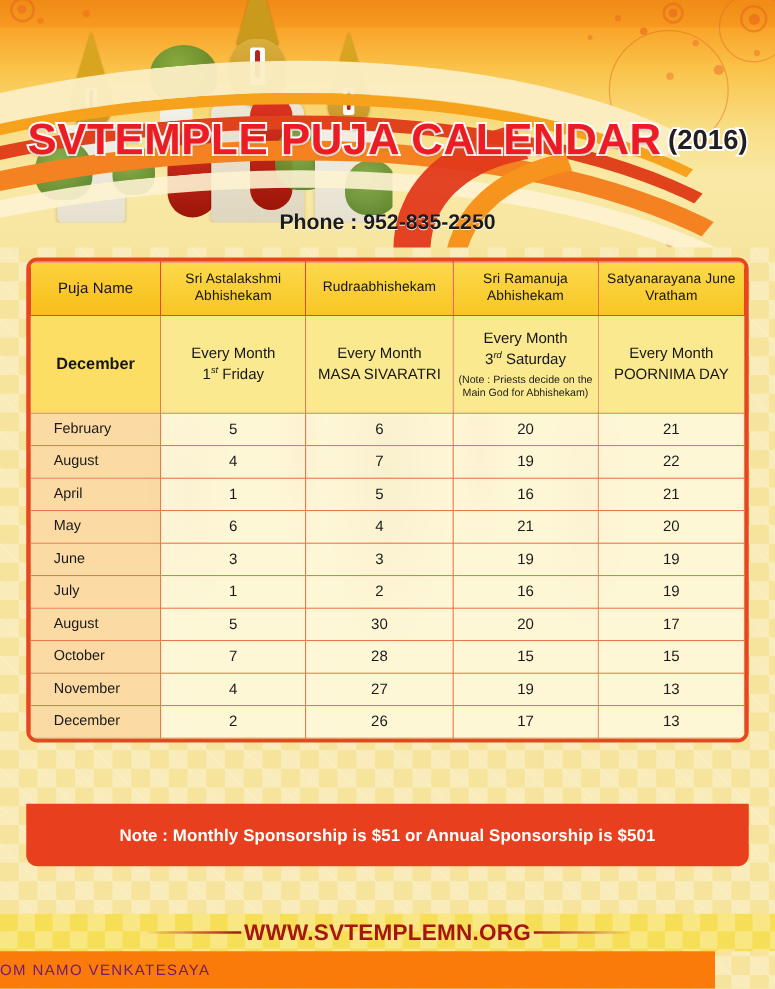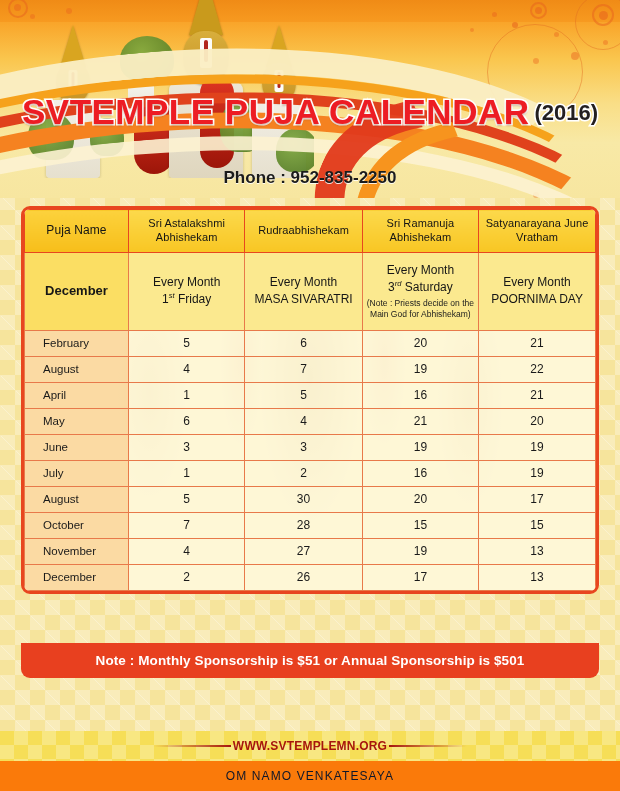--- a/index.html
+++ b/index.html
@@ -176,21 +176,21 @@
   tbody.months td.month {
     background: rgba(250,211,150,.80);
     text-align:left; padding-left:18px; font-size:11.5px;
   }
 
   .colw1 { width:105px; }
   .colw  { width:118px; }
 
   
   .notebar {
-    position:absolute; left:21px; width:578px; height:35px;
+    position:absolute; left:21px; width:578px; height:50px;
     background:#E8401F;
     border-radius:0 0 9px 9px;
     display:flex; align-items:center; justify-content:center;
     color:#FFFFFF; font-size:13.5px; font-weight:bold; letter-spacing:.1px;
   }
 
   
   .urlband {
     position:absolute; left:0; width:620px; height:30px;
     background-color:#F6DE57;
@@ -199,27 +199,27 @@
       linear-gradient(45deg, rgba(255,255,255,.26) 25%, transparent 25%, transparent 75%, rgba(255,255,255,.26) 75%);
     background-size: 28px 28px; background-position:0 0,14px 14px;
     display:flex; align-items:center; justify-content:center; gap:0;
   }
   .urlband .dash {
     width:78px; height:2px;
   }
   .urlband .dash.l { background: linear-gradient(90deg, rgba(166,22,14,0), #A6160E); }
   .urlband .dash.r { background: linear-gradient(90deg, #A6160E, rgba(166,22,14,0)); }
   .urlband .url {
-    color:#A6160E; font-size:12px; font-weight:bold; letter-spacing:.2px; padding:0 2px;
+    color:#A6160E; font-size:18px; font-weight:bold; letter-spacing:.2px; padding:0 2px;
   }
   .ombar {
-    position:absolute; left:0; width:620px; height:30px;
+    position:absolute; left:0; width:572px; height:30px;
     background:#FA7A0A;
-    display:flex; align-items:center; justify-content:center;
-    color:#0f172a; font-size:12px; letter-spacing:1.1px;
+    display:flex; align-items:center; 
+    color:#701a75; font-size:12px; letter-spacing:1.1px;
   }
 </style>
 </head>
 <body>
 
 <div class="page-bg"></div>
 
 <div class="header">
   <div class="hdr-topbar"></div>
 

